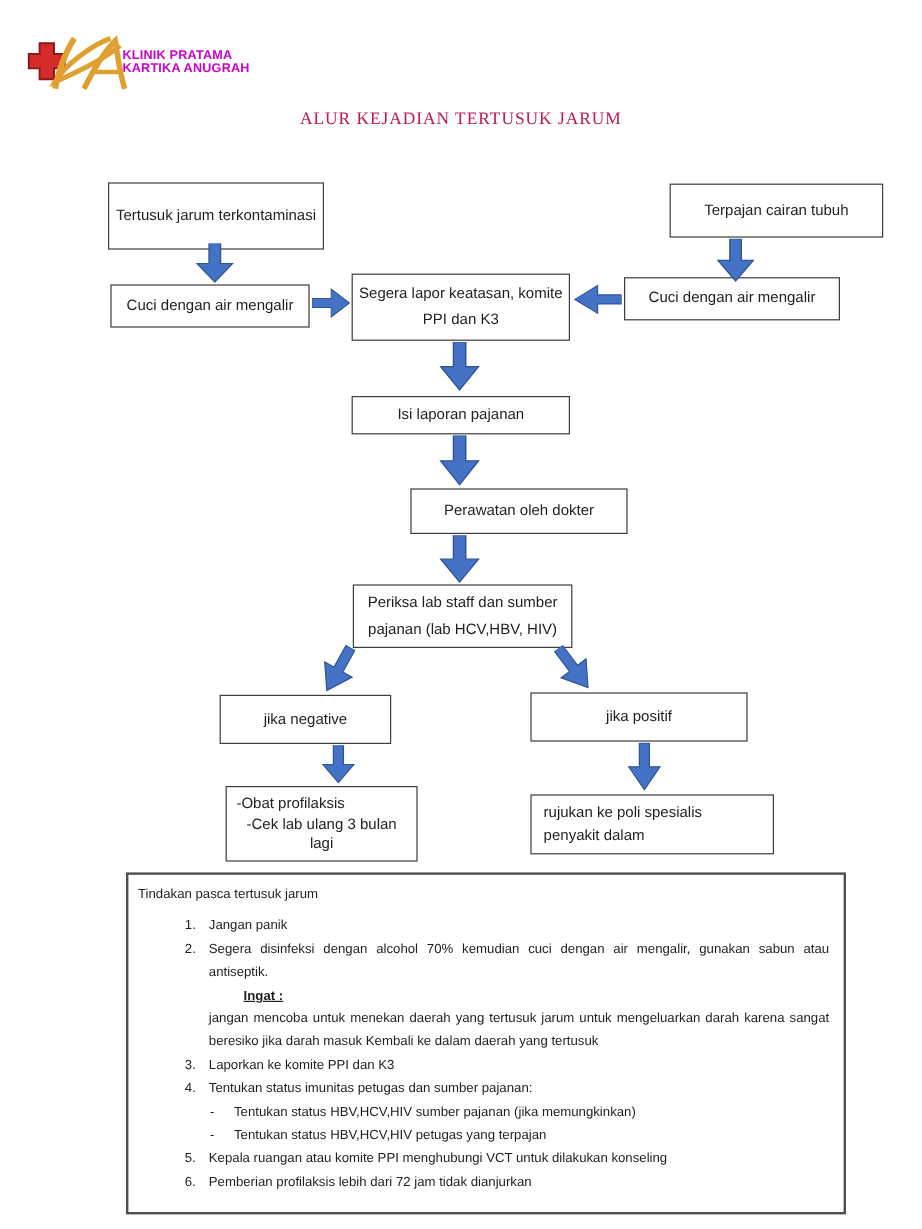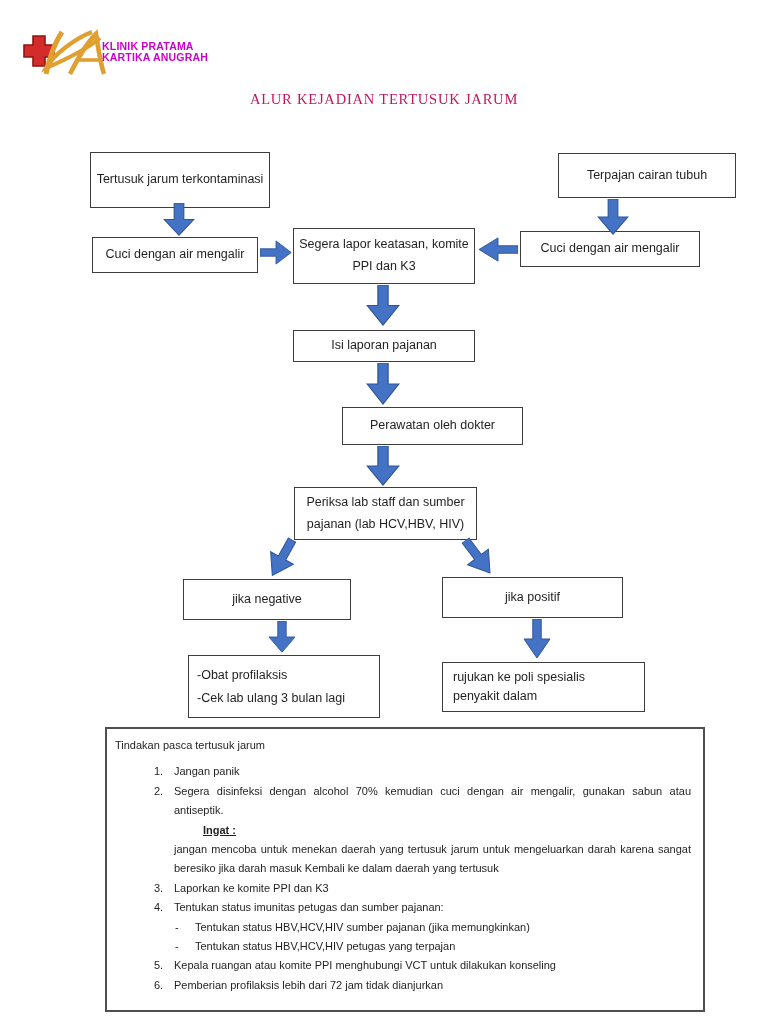--- a/index.html
+++ b/index.html
@@ -22,23 +22,23 @@
     display:flex;align-items:center;justify-content:center;text-align:center;
     font-size:12.5px;line-height:1.75;padding:2px 4px;}
   .n-needle{left:90px;top:152px;width:180px;height:56px;}
   .n-fluid{left:518px;top:153px;width:178px;height:45px;margin-left:40px;}
   .n-washleft{left:92px;top:237px;width:166px;height:36px;}
   .n-report{left:293px;top:228px;width:182px;height:56px;}
   .n-washright{left:520px;top:231px;width:180px;height:36px;}
   .n-form{left:293px;top:330px;width:182px;height:32px;}
   .n-doctor{left:294px;top:407px;width:181px;height:38px;margin-left:48px;}
   .n-lab{left:294px;top:487px;width:183px;height:53px;}
-  .n-negative{left:183px;top:579px;width:168px;height:41px;}
+  .n-negative{left:183px;top:579px;width:143px;height:41px;}
   .n-positive{left:442px;top:577px;width:181px;height:41px;}
-  .n-prophylaxis{left:188px;top:655px;width:192px;height:63px;
+  .n-prophylaxis{left:188px;top:655px;width:160px;height:63px;
     flex-direction:column;align-items:flex-start;justify-content:space-evenly;
     text-align:center;line-height:1.3;padding:4px 8px;}
   .n-referral{left:442px;top:662px;width:203px;height:50px;
     justify-content:flex-start;text-align:left;line-height:1.5;padding:2px 10px;}
   
   .arr{position:absolute;}
   .arr svg{display:block;width:100%;height:100%;}
   .arr path{fill:var(--arrow);stroke:var(--arrow-edge);stroke-width:1;}
   .a1{left:163px;top:203px;width:32px;height:33px;}
   .a2{left:597px;top:199px;width:32px;height:36px;}

